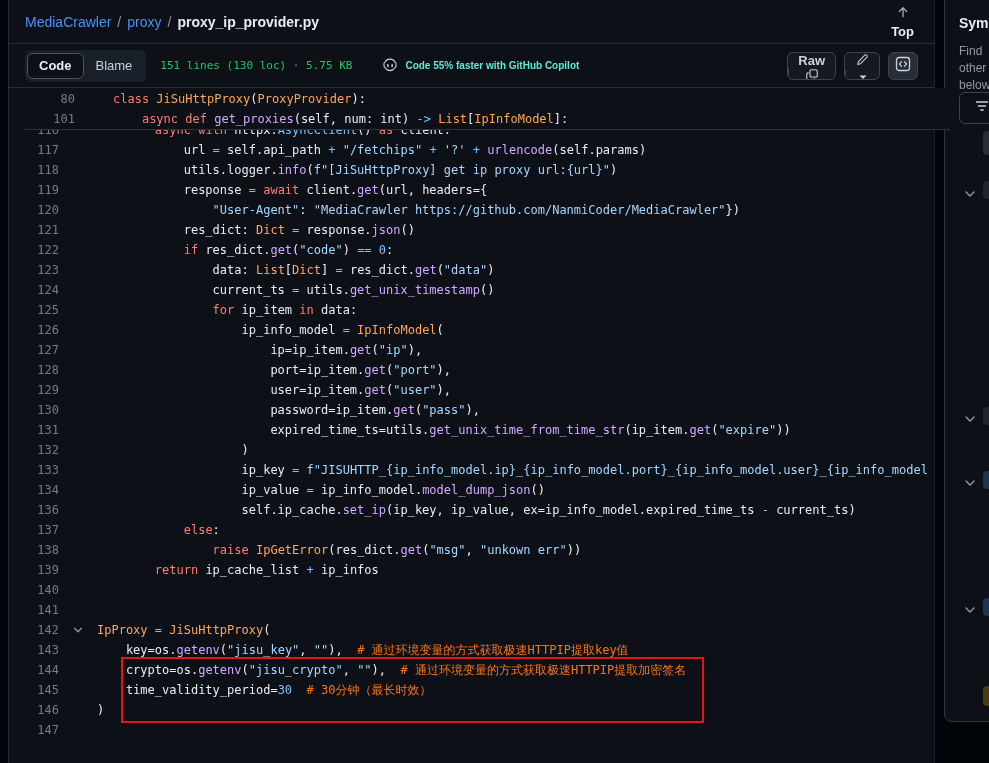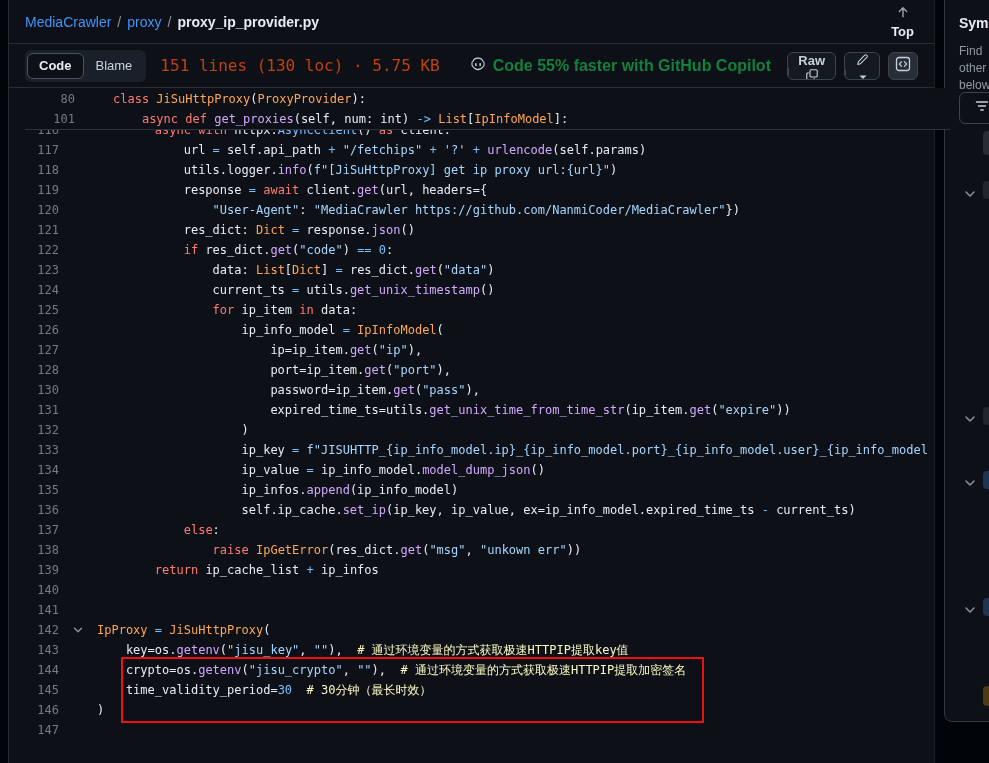--- a/index.html
+++ b/index.html
@@ -24,40 +24,40 @@
   .bc-file{color:#e6edf3;font-weight:700;}
   .top-btn{margin-left:auto;display:flex;align-items:center;gap:5px;color:#e6edf3;font-size:13px;font-weight:600;cursor:pointer;flex-direction:column;}
   .top-btn svg{display:block;}
   .row-toolbar{
     height:44px;display:flex;align-items:center;padding:0 16px;
     border-bottom:1px solid #262d37;box-sizing:border-box;
   }
   .seg-tabs{display:flex;align-items:center;background:#1a202a;border-radius:6px;padding:2px;height:32px;box-sizing:border-box;}
   .tab{font-size:13px;color:#c9d1d9;padding:4px 12px;border-radius:6px;cursor:pointer;line-height:18px;}
   .tab.active{background:#0d1117;border:1px solid #4b535e;color:#e6edf3;font-weight:600;padding:3px 11px;}
-  .file-meta{margin-left:14px;font-family:"DejaVu Sans Mono", monospace;font-size:16px;color:#c2410c;white-space:nowrap;}
-  .copilot{margin-left:30px;display:flex;align-items:center;gap:7px;color:#15803d;font-size:16px;font-weight:700;white-space:nowrap;cursor:pointer;}
+  .file-meta{margin-left:14px;font-family:"DejaVu Sans Mono", monospace;font-size:11px;color:#22c55e;white-space:nowrap;}
+  .copilot{margin-left:30px;display:flex;align-items:center;gap:7px;color:#5eead4;font-size:10px;font-weight:700;white-space:nowrap;cursor:pointer;}
   .toolbar-right{margin-left:auto;display:flex;align-items:center;gap:8px;}
   .btn-group{display:flex;align-items:stretch;border:1px solid #3d444d;border-radius:6px;overflow:hidden;height:28px;box-sizing:border-box;background:#151a21;flex-direction:column;}
   .btn-seg{display:flex;align-items:center;justify-content:center;padding:0 10px;color:#c9d1d9;font-size:13px;font-weight:600;cursor:pointer;}
   .btn-seg + .btn-seg{border-left:1px solid #3d444d;}
   .btn-single{width:30px;height:28px;display:flex;align-items:center;justify-content:center;border:1px solid #3d444d;border-radius:6px;background:#272e38;cursor:pointer;box-sizing:border-box;}
   
   .code-lines{position:absolute;left:0;top:120px;width:100%;z-index:1;}
   .sticky-lines{
     position:absolute;left:16px;top:88px;width:100%;z-index:5;background:#0d1117;
     border-bottom:1px solid #2c3440;padding-top:1px;
   }
   .code-line{display:flex;height:20px;line-height:20px;font-family:"DejaVu Sans Mono", monospace;font-size:12px;white-space:pre;overflow:hidden;}
   .ln{width:50px;flex:0 0 50px;text-align:right;color:#727c87;user-select:none;cursor:pointer;}
   .gut{width:38px;flex:0 0 38px;text-align:center;color:#8b949e;}
   .gut svg{vertical-align:middle;margin-top:-2px;}
   .ct{flex:1;color:#e6edf3;overflow:hidden;}
   .tok-k{color:#ff7b72}.tok-f{color:#d2a8ff}.tok-s{color:#a5d6ff}.tok-c{color:#ffa657}
-  .tok-n{color:#79c0ff}.tok-cm{color:#fef9c3}.tok-p{color:#e6edf3}
+  .tok-n{color:#79c0ff}.tok-cm{color:#f97316}.tok-p{color:#e6edf3}
   .red-box{
     position:absolute;left:112px;top:657px;width:583px;height:66px;
     border:2px solid #ec1212;z-index:7;pointer-events:none;box-sizing:border-box;
   }
   
   .symbols-panel{
     position:absolute;left:944px;top:-10px;width:60px;height:732px;
     background:#0d1117;border:1px solid #2f3742;border-radius:8px;box-sizing:border-box;
     overflow:hidden;
   }
@@ -164,26 +164,26 @@
       <div class="code-line"><span class="ln">119</span><span class="gut"></span><span class="ct"><span class="tok-p">            response </span><span class="tok-n">=</span><span class="tok-p"> </span><span class="tok-k">await</span><span class="tok-p"> client.</span><span class="tok-f">get</span><span class="tok-p">(url, headers={</span></span></div>
       <div class="code-line"><span class="ln">120</span><span class="gut"></span><span class="ct"><span class="tok-p">                </span><span class="tok-s">"User-Agent"</span><span class="tok-p">: </span><span class="tok-s">"MediaCrawler https://github.com/NanmiCoder/MediaCrawler"</span><span class="tok-p">})</span></span></div>
       <div class="code-line"><span class="ln">121</span><span class="gut"></span><span class="ct"><span class="tok-p">            res_dict: </span><span class="tok-c">Dict</span><span class="tok-p"> </span><span class="tok-n">=</span><span class="tok-p"> response.</span><span class="tok-f">json</span><span class="tok-p">()</span></span></div>
       <div class="code-line"><span class="ln">122</span><span class="gut"></span><span class="ct"><span class="tok-p">            </span><span class="tok-k">if</span><span class="tok-p"> res_dict.</span><span class="tok-f">get</span><span class="tok-p">(</span><span class="tok-s">"code"</span><span class="tok-p">) </span><span class="tok-n">==</span><span class="tok-p"> </span><span class="tok-n">0</span><span class="tok-p">:</span></span></div>
       <div class="code-line"><span class="ln">123</span><span class="gut"></span><span class="ct"><span class="tok-p">                data: </span><span class="tok-c">List</span><span class="tok-p">[</span><span class="tok-c">Dict</span><span class="tok-p">] </span><span class="tok-n">=</span><span class="tok-p"> res_dict.</span><span class="tok-f">get</span><span class="tok-p">(</span><span class="tok-s">"data"</span><span class="tok-p">)</span></span></div>
       <div class="code-line"><span class="ln">124</span><span class="gut"></span><span class="ct"><span class="tok-p">                current_ts </span><span class="tok-n">=</span><span class="tok-p"> utils.</span><span class="tok-f">get_unix_timestamp</span><span class="tok-p">()</span></span></div>
       <div class="code-line"><span class="ln">125</span><span class="gut"></span><span class="ct"><span class="tok-p">                </span><span class="tok-k">for</span><span class="tok-p"> ip_item </span><span class="tok-k">in</span><span class="tok-p"> data:</span></span></div>
       <div class="code-line"><span class="ln">126</span><span class="gut"></span><span class="ct"><span class="tok-p">                    ip_info_model </span><span class="tok-n">=</span><span class="tok-p"> </span><span class="tok-c">IpInfoModel</span><span class="tok-p">(</span></span></div>
       <div class="code-line"><span class="ln">127</span><span class="gut"></span><span class="ct"><span class="tok-p">                        ip=ip_item.</span><span class="tok-f">get</span><span class="tok-p">(</span><span class="tok-s">"ip"</span><span class="tok-p">),</span></span></div>
       <div class="code-line"><span class="ln">128</span><span class="gut"></span><span class="ct"><span class="tok-p">                        port=ip_item.</span><span class="tok-f">get</span><span class="tok-p">(</span><span class="tok-s">"port"</span><span class="tok-p">),</span></span></div>
+      <div class="code-line"><span class="ln">129</span><span class="gut"></span><span class="ct"><span class="tok-p">                        user=ip_item.</span><span class="tok-f">get</span><span class="tok-p">(</span><span class="tok-s">"user"</span><span class="tok-p">),</span></span></div>
       <div class="code-line"><span class="ln">130</span><span class="gut"></span><span class="ct"><span class="tok-p">                        password=ip_item.</span><span class="tok-f">get</span><span class="tok-p">(</span><span class="tok-s">"pass"</span><span class="tok-p">),</span></span></div>
       <div class="code-line"><span class="ln">131</span><span class="gut"></span><span class="ct"><span class="tok-p">                        expired_time_ts=utils.</span><span class="tok-f">get_unix_time_from_time_str</span><span class="tok-p">(ip_item.</span><span class="tok-f">get</span><span class="tok-p">(</span><span class="tok-s">"expire"</span><span class="tok-p">))</span></span></div>
       <div class="code-line"><span class="ln">132</span><span class="gut"></span><span class="ct"><span class="tok-p">                    )</span></span></div>
       <div class="code-line"><span class="ln">133</span><span class="gut"></span><span class="ct"><span class="tok-p">                    ip_key </span><span class="tok-n">=</span><span class="tok-p"> </span><span class="tok-s">f"JISUHTTP_{ip_info_model.ip}_{ip_info_model.port}_{ip_info_model.user}_{ip_info_model</span></span></div>
       <div class="code-line"><span class="ln">134</span><span class="gut"></span><span class="ct"><span class="tok-p">                    ip_value </span><span class="tok-n">=</span><span class="tok-p"> ip_info_model.</span><span class="tok-f">model_dump_json</span><span class="tok-p">()</span></span></div>
-      <div class="code-line"><span class="ln">135</span><span class="gut"></span><span class="ct"><span class="tok-p">                    ip_infos.</span><span class="tok-f">append</span><span class="tok-p">(ip_info_model)</span></span></div>
       <div class="code-line"><span class="ln">136</span><span class="gut"></span><span class="ct"><span class="tok-p">                    self.ip_cache.</span><span class="tok-f">set_ip</span><span class="tok-p">(ip_key, ip_value, ex=ip_info_model.expired_time_ts </span><span class="tok-n">-</span><span class="tok-p"> current_ts)</span></span></div>
       <div class="code-line"><span class="ln">137</span><span class="gut"></span><span class="ct"><span class="tok-p">            </span><span class="tok-k">else</span><span class="tok-p">:</span></span></div>
       <div class="code-line"><span class="ln">138</span><span class="gut"></span><span class="ct"><span class="tok-p">                </span><span class="tok-k">raise</span><span class="tok-p"> </span><span class="tok-c">IpGetError</span><span class="tok-p">(res_dict.</span><span class="tok-f">get</span><span class="tok-p">(</span><span class="tok-s">"msg"</span><span class="tok-p">, </span><span class="tok-s">"unkown err"</span><span class="tok-p">))</span></span></div>
       <div class="code-line"><span class="ln">139</span><span class="gut"></span><span class="ct"><span class="tok-p">        </span><span class="tok-k">return</span><span class="tok-p"> ip_cache_list </span><span class="tok-n">+</span><span class="tok-p"> ip_infos</span></span></div>
       <div class="code-line"><span class="ln">140</span><span class="gut"></span><span class="ct"></span></div>
       <div class="code-line"><span class="ln">141</span><span class="gut"></span><span class="ct"></span></div>
       <div class="code-line"><span class="ln">142</span><span class="gut"><svg width="12" height="12" viewBox="0 0 14 14" fill="none">
             <path d="M3 5l4 4 4-4" stroke="#8b949e" stroke-width="1.6" stroke-linecap="round" stroke-linejoin="round"></path>
           </svg></span><span class="ct"><span class="tok-c">IpProxy</span><span class="tok-p"> </span><span class="tok-n">=</span><span class="tok-p"> </span><span class="tok-c">JiSuHttpProxy</span><span class="tok-p">(</span></span></div>
       <div class="code-line"><span class="ln">143</span><span class="gut"></span><span class="ct"><span class="tok-p">    key=os.</span><span class="tok-f">getenv</span><span class="tok-p">(</span><span class="tok-s">"jisu_key"</span><span class="tok-p">, </span><span class="tok-s">""</span><span class="tok-p">),  </span><span class="tok-cm"># 通过环境变量的方式获取极速HTTPIP提取key值</span></span></div>

